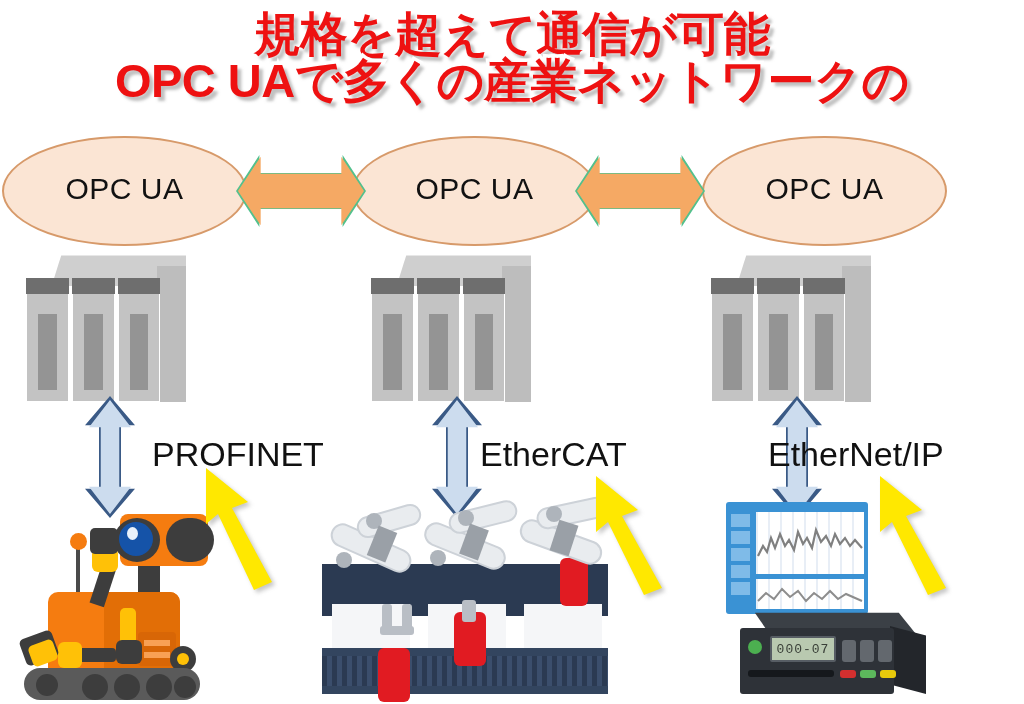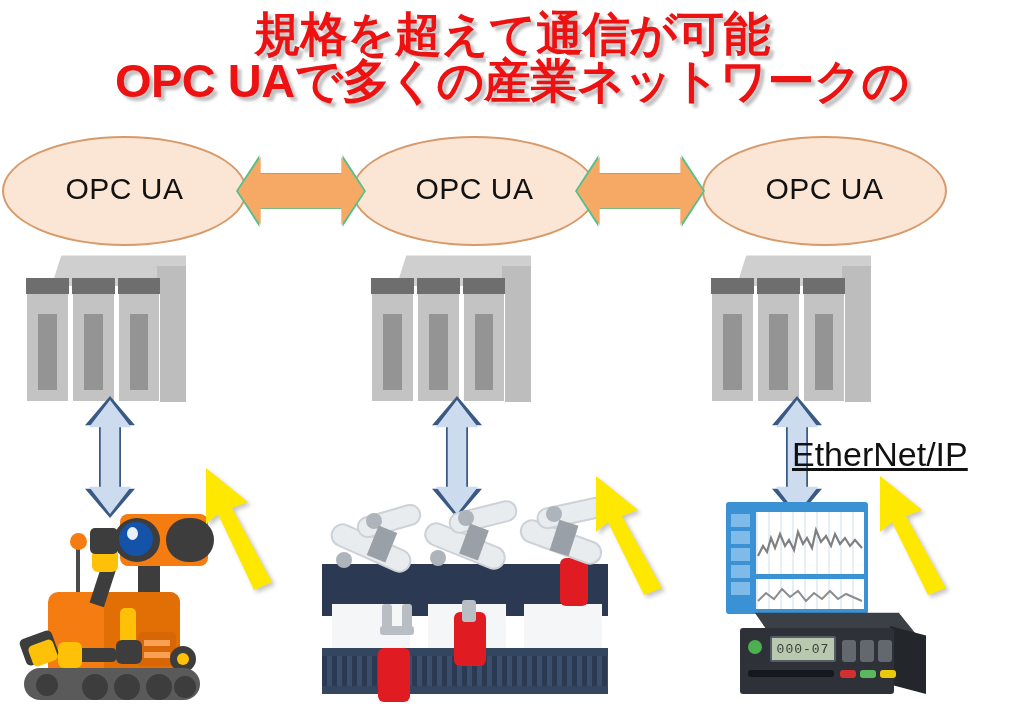--- a/index.html
+++ b/index.html
@@ -233,21 +233,23 @@
   </div>
   <div style="position:absolute; left:432px; top:396px; width:50px; height:122px;">
     <div class="varrow-outline" style="position:absolute; inset:0;"></div>
     <div class="varrow" style="position:absolute; left:4px; top:4px; width:42px; height:114px;"></div>
   </div>
   <div style="position:absolute; left:772px; top:396px; width:50px; height:122px;">
     <div class="varrow-outline" style="position:absolute; inset:0;"></div>
     <div class="varrow" style="position:absolute; left:4px; top:4px; width:42px; height:114px;"></div>
   </div>
 
-  <span class="proto-label" style="left:792px; top:435px;text-decoration:underline;">EtherNet/IP</span>
+  <span class="proto-label" style="left:152px; top:435px;">PROFINET</span>
+  <span class="proto-label" style="left:480px; top:435px;">EtherCAT</span>
+  <span class="proto-label" style="left:768px; top:435px;">EtherNet/IP</span>
 
   <div class="robot" style="left:8px; top:500px; width:215px; height:200px;">
 
     <div class="r-part" style="left:68px; top:44px; width:4px; height:58px; background:#4a4a4a;"></div>
     <div class="r-part" style="left:62px; top:33px; width:17px; height:17px; background:#f57c10; border-radius:50%;"></div>
 
     <div class="r-part" style="left:130px; top:58px; width:22px; height:66px; background:#3d3d3d;"></div>
 
     <div class="r-part" style="left:112px; top:14px; width:88px; height:52px; background:#f57c10; border-radius:8px;"></div>
     <div class="r-part" style="left:158px; top:18px; width:48px; height:44px; background:#3d3d3d; border-radius:22px;"></div>

